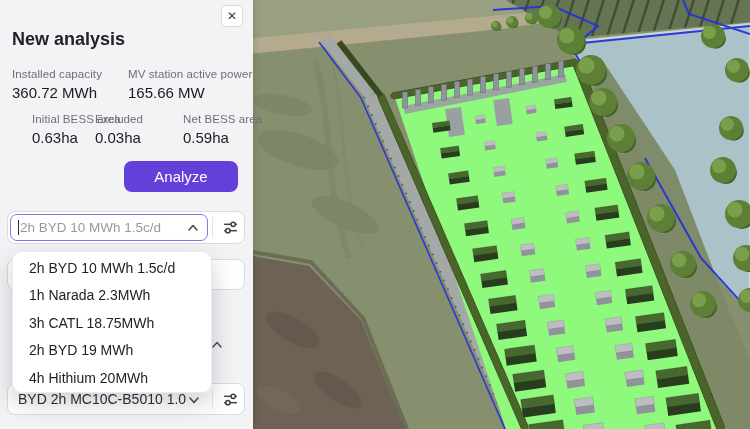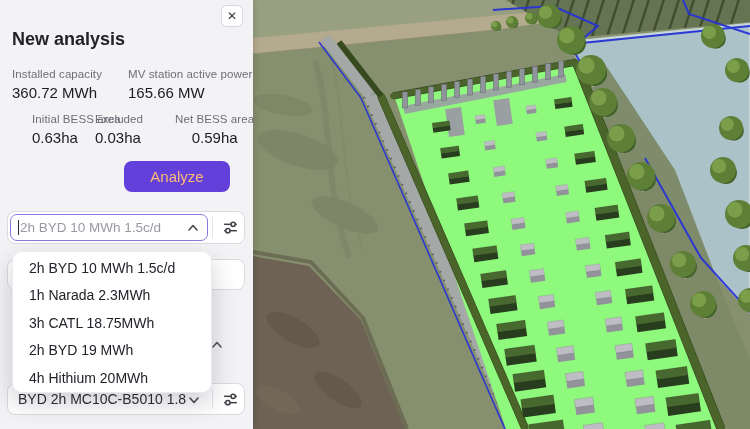--- a/index.html
+++ b/index.html
@@ -21,24 +21,24 @@
     font-size:12px; color:#3a3940; cursor:pointer; }
 
   .panel-title { position:absolute; left:12px; top:29px; font-size:18px; font-weight:700; color:#232229; }
 
   .metric-label { font-size:11.5px; color:#6f6e78; letter-spacing:.1px; white-space:nowrap; }
   .metric-value { font-size:15px; font-weight:400; color:#1c1b21; margin-top:4px; white-space:nowrap; }
   .m-r1c1 { position:absolute; left:12px;  top:68px; }
   .m-r1c2 { position:absolute; left:128px; top:68px; }
   .m-r2c1 { position:absolute; left:12px;  top:113px;margin-left:20px; }
   .m-r2c2 { position:absolute; left:95px;  top:113px; }
-  .m-r2c3 { position:absolute; left:175px; top:113px;text-align:center; }
-
-  .analyze-btn { position:absolute; left:124px; top:161px; width:106px; height:31px;
-    border:none; border-radius:8px; background:#6340d9; color:#fdba74;
+  .m-r2c3 { position:absolute; left:183px; top:113px; }
+
+  .analyze-btn { position:absolute; left:124px; top:161px; width:114px; height:31px;
+    border:none; border-radius:8px; background:#6340d9; color:#ffffff;
     font-size:15px; font-family:inherit; cursor:pointer; }
 
   .combo-row { position:absolute; left:7px; width:238px; height:33px;
     background:#fff; border:1px solid #dcdae0; border-radius:8px; }
   .combo-row.top { top:211px; }
   .combo-row.ghost { top:259px; height:31px; }
   .combo-row.bottom { top:383px; height:32px; }
 
   .combo-input { position:absolute; left:2px; top:2px; width:198px; height:27px;
     border:1.5px solid #8a78e0; border-radius:7px; background:#fff;
@@ -499,21 +499,21 @@
 
     <button class="analyze-btn">Analyze</button>
 
     <div class="combo-row ghost"></div>
 
     <svg class="floating-chevron" viewBox="0 0 16 16">
       <polyline points="4,10 8,5.5 12,10" fill="none" stroke="currentColor" stroke-width="1.6" stroke-linecap="round" stroke-linejoin="round"></polyline>
     </svg>
 
     <div class="combo-row bottom">
-      <div class="bottom-value">BYD 2h MC10C-B5010 1.8</div>
+      <div class="bottom-value">BYD 2h MC10C-B5010 1.0</div>
       <svg class="bottom-chevron" viewBox="0 0 16 16">
         <polyline points="4,6 8,10.5 12,6" fill="none" stroke="currentColor" stroke-width="1.6" stroke-linecap="round" stroke-linejoin="round"></polyline>
       </svg>
       <div class="row-divider"></div>
       <button class="sliders-btn">
         <svg viewBox="0 0 16 16">
           <line x1="2" y1="5" x2="14" y2="5" stroke="#3f3e45" stroke-width="1.4"></line>
           <circle cx="10.5" cy="5" r="2" fill="#fff" stroke="#3f3e45" stroke-width="1.4"></circle>
           <line x1="2" y1="11" x2="14" y2="11" stroke="#3f3e45" stroke-width="1.4"></line>
           <circle cx="5.5" cy="11" r="2" fill="#fff" stroke="#3f3e45" stroke-width="1.4"></circle>

